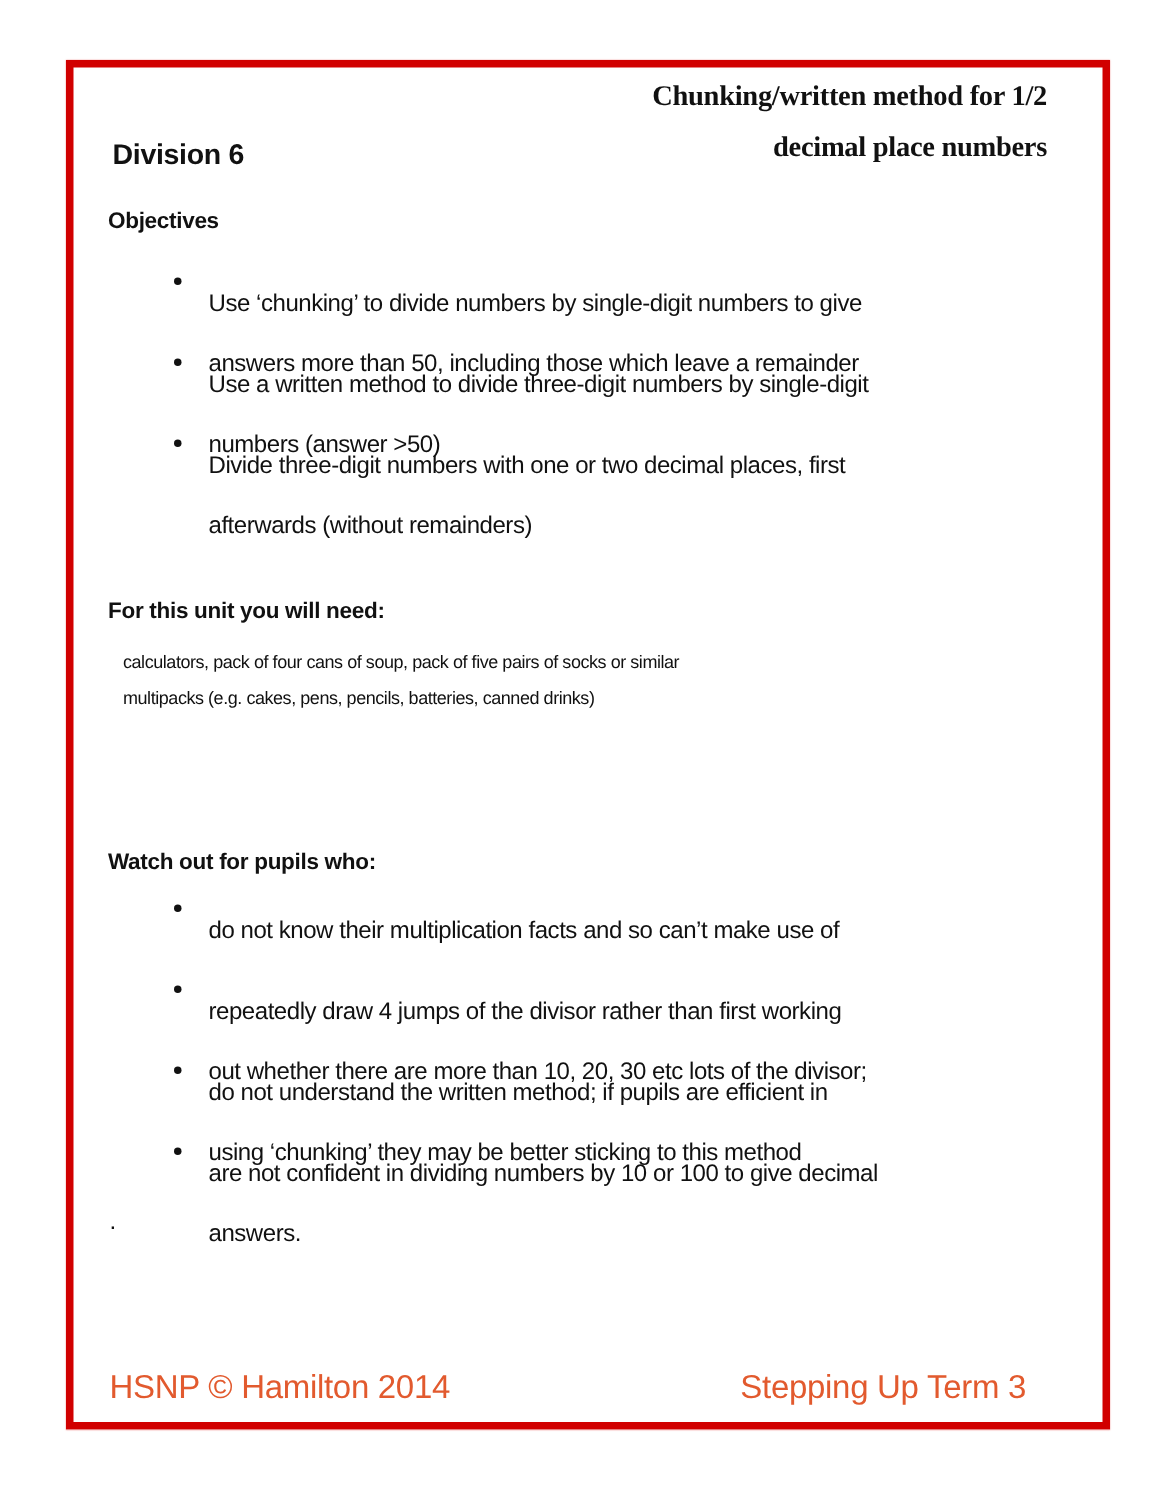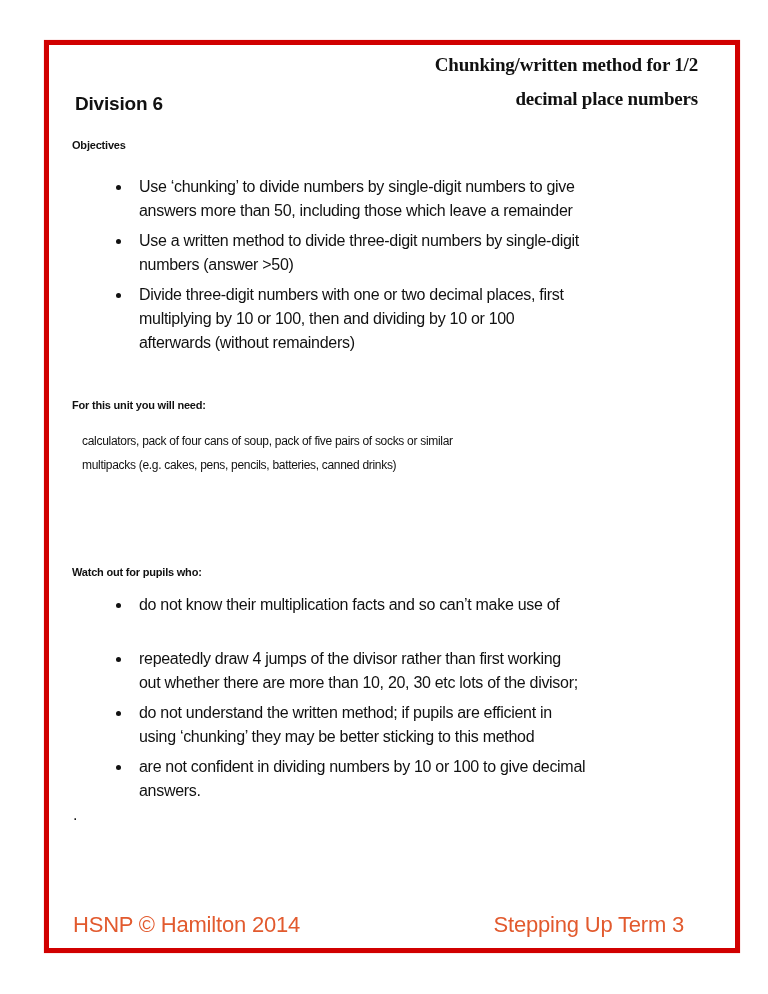--- a/index.html
+++ b/index.html
@@ -4,27 +4,27 @@
   <style>
     html, body { margin: 0; padding: 0; background: #ffffff; }
     body { width: 768px; height: 994px; position: relative; overflow: hidden;
       font-family: "Liberation Sans", "DejaVu Sans", sans-serif; color: #111; }
     .frame { position: absolute; left: 44px; top: 40px; width: 686px; height: 903px;
       border: 5px solid #d10000; box-shadow: 0 0 1px #e88; }
     .abs { position: absolute; white-space: nowrap; }
     .title-left { left: 75px; top: 48px; font-size: 19px; font-weight: bold; letter-spacing: -0.2px; margin-top: 45px; }
     .title-right { right: 70px; top: 48px; font-size: 19px; font-weight: bold; text-align: right; line-height: 34px; letter-spacing: -0.2px; font-family: Liberation Serif, serif; }
     .title-right div { white-space: nowrap; }
-    .heading { left: 72px; font-size: 11px; font-weight: bold; letter-spacing: -0.2px; }
+    .heading { left: 72px; font-size: 15px; font-weight: bold; letter-spacing: -0.2px; }
     .para { left: 82px; font-size: 12px; line-height: 24px; letter-spacing: -0.3px; }
     .bullet { position: absolute; left: 114px; font-size: 16px; line-height: 24px; }
     .bullet .dot { position: absolute; left: 0; top: 0; width: 20px; }
     .bullet .dot::before { content: ""; position: absolute; left: 2px; top: 10px; width: 5px; height: 5px; border-radius: 50%; background: #111; }
     .bullet .txt { position: absolute; left: 25px; top: 0; width: 540px; white-space: normal; letter-spacing: -0.3px; }
-    .bullet .txt span { display: block; white-space: nowrap; }
+    .bullet .txt span { display: block; white-space: nowrap; margin-top: 16px; }
     .stray-dot { left: 73px; top: 806px; font-size: 16px; }
     .footer { font-size: 22px; color: #e25a2e; top: 912px; letter-spacing: -0.2px; }
     .footer-left { left: 73px; }
     .footer-right { right: 84px; }
   </style>
 </head>
 <body>
 
 <div class="frame"></div>
 
@@ -49,21 +49,20 @@
   <div class="txt">
     <span>Use a written method to divide three-digit numbers by single-digit</span>
     <span>numbers (answer &gt;50)</span>
   </div>
 </div>
 
 <div class="bullet" style="top:283px;">
   <span class="dot"></span>
   <div class="txt">
     <span>Divide three-digit numbers with one or two decimal places, first</span>
-    <span>multiplying by 10 or 100, then  and dividing by 10 or 100</span>
     <span>afterwards (without remainders)</span>
   </div>
 </div>
 
 <div class="abs heading" style="top:399px;">For this unit you will need:</div>
 <div class="abs para" style="top:429px;">
   <div>calculators, pack of four cans of soup, pack of five pairs of socks or similar</div>
   <div>multipacks (e.g. cakes, pens, pencils, batteries, canned drinks)</div>
 </div>
 

